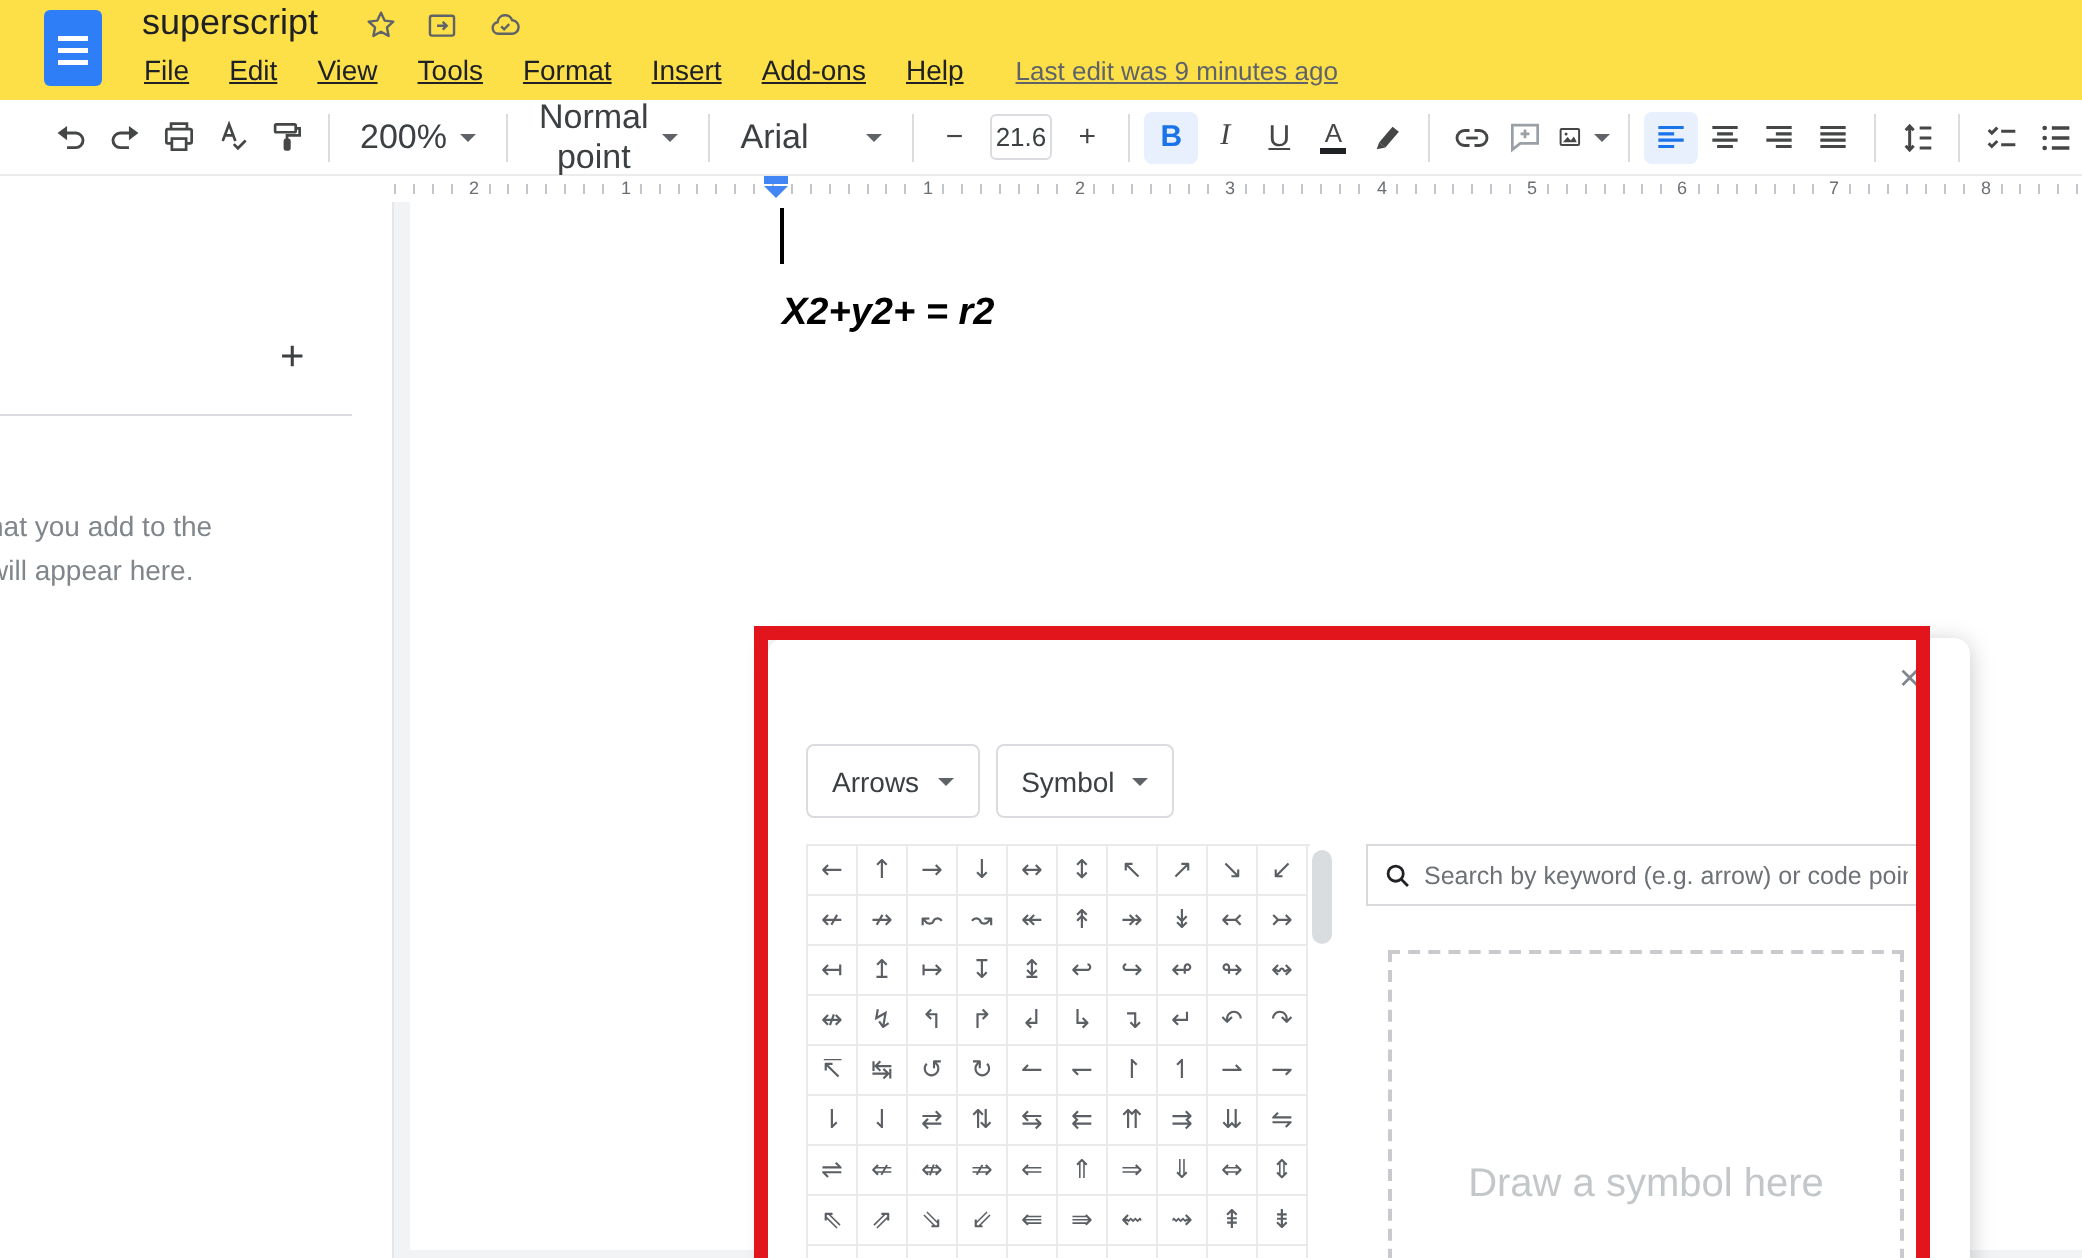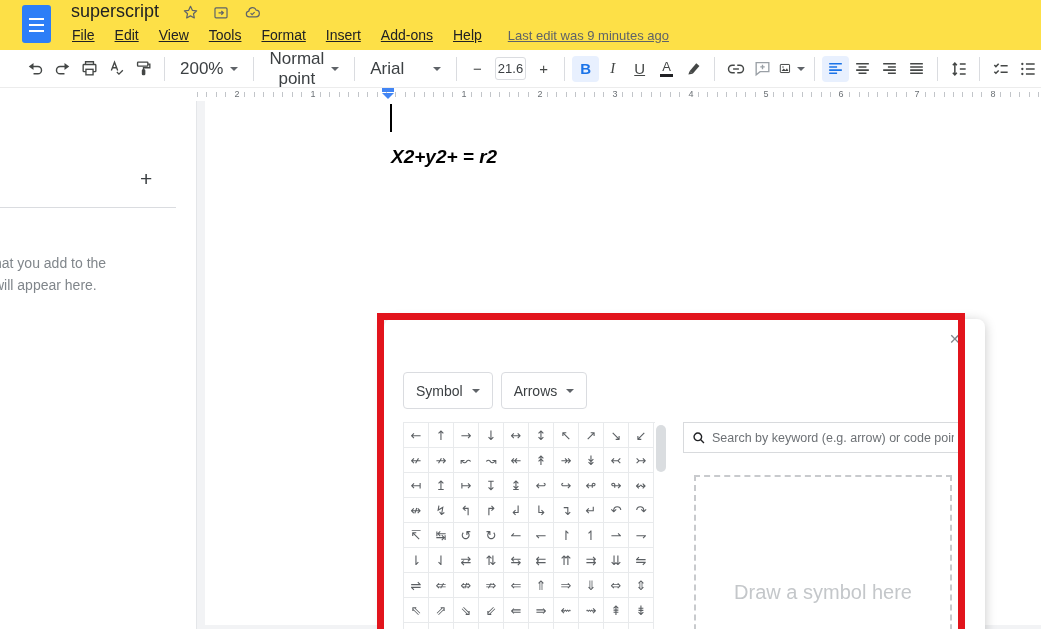--- a/index.html
+++ b/index.html
@@ -311,25 +311,25 @@
     <div class="paper">
       <div class="cursor-caret"></div>
       <div class="equation">X2+y2+ = r2</div>
     </div>
 
     <div class="dialog">
       <button class="dialog-close">✕</button>
 
       <div class="dd-row">
         <button class="dd-btn">
-          <span>Symbol</span>
+          <span>Arrows</span>
           <span class="caret"></span>
         </button>
         <button class="dd-btn">
-          <span>Arrows</span>
+          <span>Symbol</span>
           <span class="caret"></span>
         </button>
       </div>
 
       <div class="chargrid">
 
       <button class="charcell">←</button>
           <button class="charcell">↑</button>
           <button class="charcell">→</button>
           <button class="charcell">↓</button>

